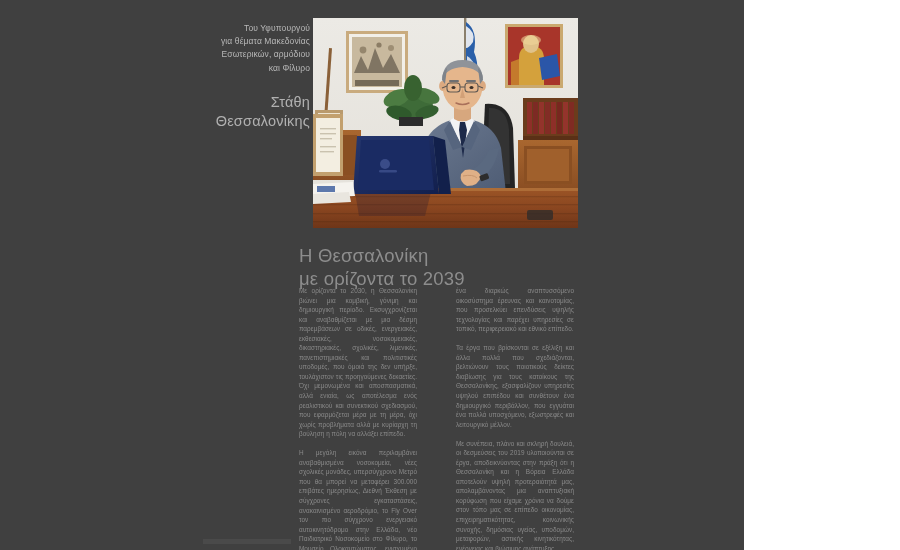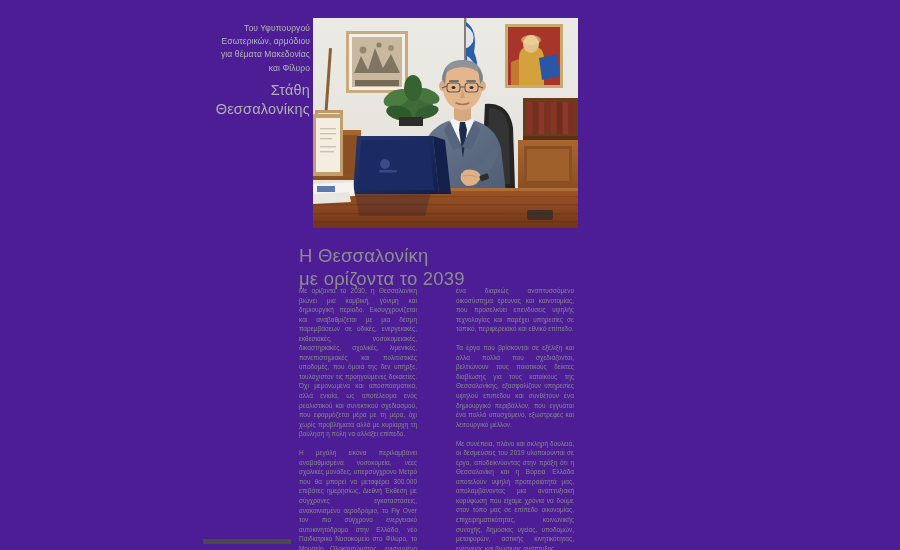--- a/index.html
+++ b/index.html
@@ -12,40 +12,40 @@
     background: #ffffff;
     font-family: "Liberation Sans", sans-serif;
     overflow: hidden;
     position: relative;
   }
 
   
   .page {
     position: absolute;
     left: 0; top: 0;
-    width: 900px; height: 550px;
-    background: #4c1d95;
+    width: 744px; height: 550px;
+    background: #404040;
   }
 
   
   .byline {
     position: absolute;
     left: 150px;
     top: 22px;
     width: 160px;
     text-align: right;
   }
   .byline-role {
     font-size: 8.5px;
     line-height: 13.2px;
     color: #b8b8b8;
     letter-spacing: 0.1px;
   }
   .byline-name {
-    margin-top: 6px;
+    margin-top: 18px;
     font-size: 14.5px;
     line-height: 19px;
     color: #b0b0b0;
     font-weight: 300;
     letter-spacing: 0.2px;
     text-align: right;
   }
 
   
   .bottom-rule {
@@ -100,22 +100,22 @@
   .col p:last-child { margin-bottom: 0; }
 </style>
 </head>
 <body>
 
 <div class="page">
 
   <div class="byline">
     <div class="byline-role">
       <div>Του Υφυπουργού</div>
+      <div>για θέματα Μακεδονίας</div>
       <div>Εσωτερικών, αρμόδιου</div>
-      <div>για θέματα Μακεδονίας</div>
       <div>και Φίλυρο</div>
     </div>
     <div class="byline-name">
       <div>Στάθη</div>
       <div>Θεσσαλονίκης</div>
     </div>
   </div>
 
   <div class="bottom-rule"></div>
 

